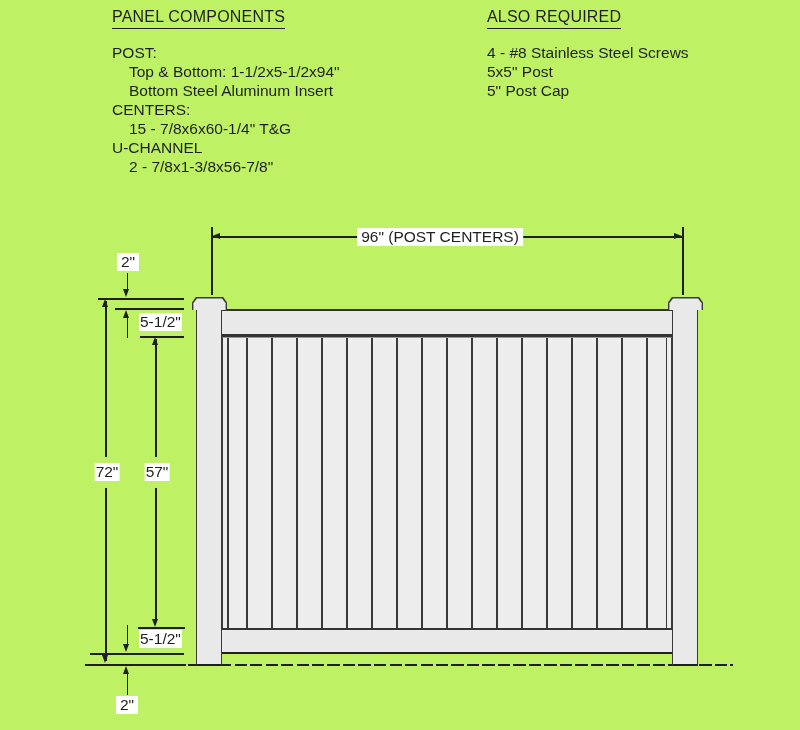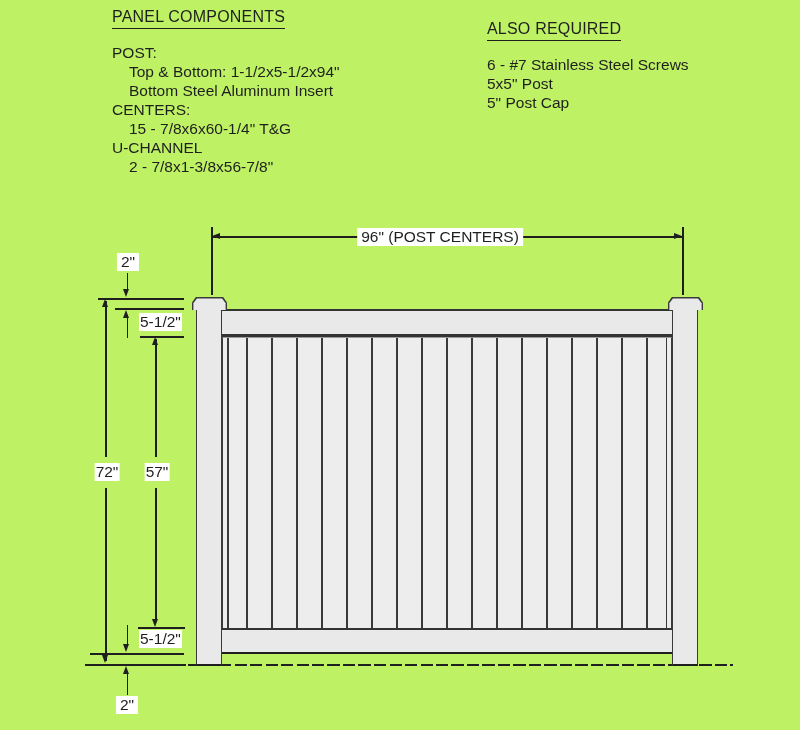--- a/index.html
+++ b/index.html
@@ -52,24 +52,24 @@
       <div class="line">POST:</div>
       <div class="line ind">Top &amp; Bottom: 1-1/2x5-1/2x94"</div>
       <div class="line ind">Bottom Steel Aluminum Insert</div>
       <div class="line">CENTERS:</div>
       <div class="line ind">15 - 7/8x6x60-1/4" T&amp;G</div>
       <div class="line">U-CHANNEL</div>
       <div class="line ind">2 - 7/8x1-3/8x56-7/8"</div>
     </div>
   </section>
 
-  <section class="textblock" style="left:487px;top:20px;">
+  <section class="textblock" style="left:487px;top:8px;">
     <h2 class="blocktitle">ALSO REQUIRED</h2>
     <div class="lines">
-      <div class="line">6 - #7 Stainless Steel Screws</div>
+      <div class="line">4 - #8 Stainless Steel Screws</div>
       <div class="line">5x5" Post</div>
       <div class="line">5" Post Cap</div>
     </div>
   </section>
 
   <div>
 
     <div class="vline" style="left:211px;top:227px;height:68px;"></div>
     <div class="vline" style="left:682px;top:227px;height:68px;"></div>
     <div class="hline" style="left:212px;top:236px;width:470px;"></div>

